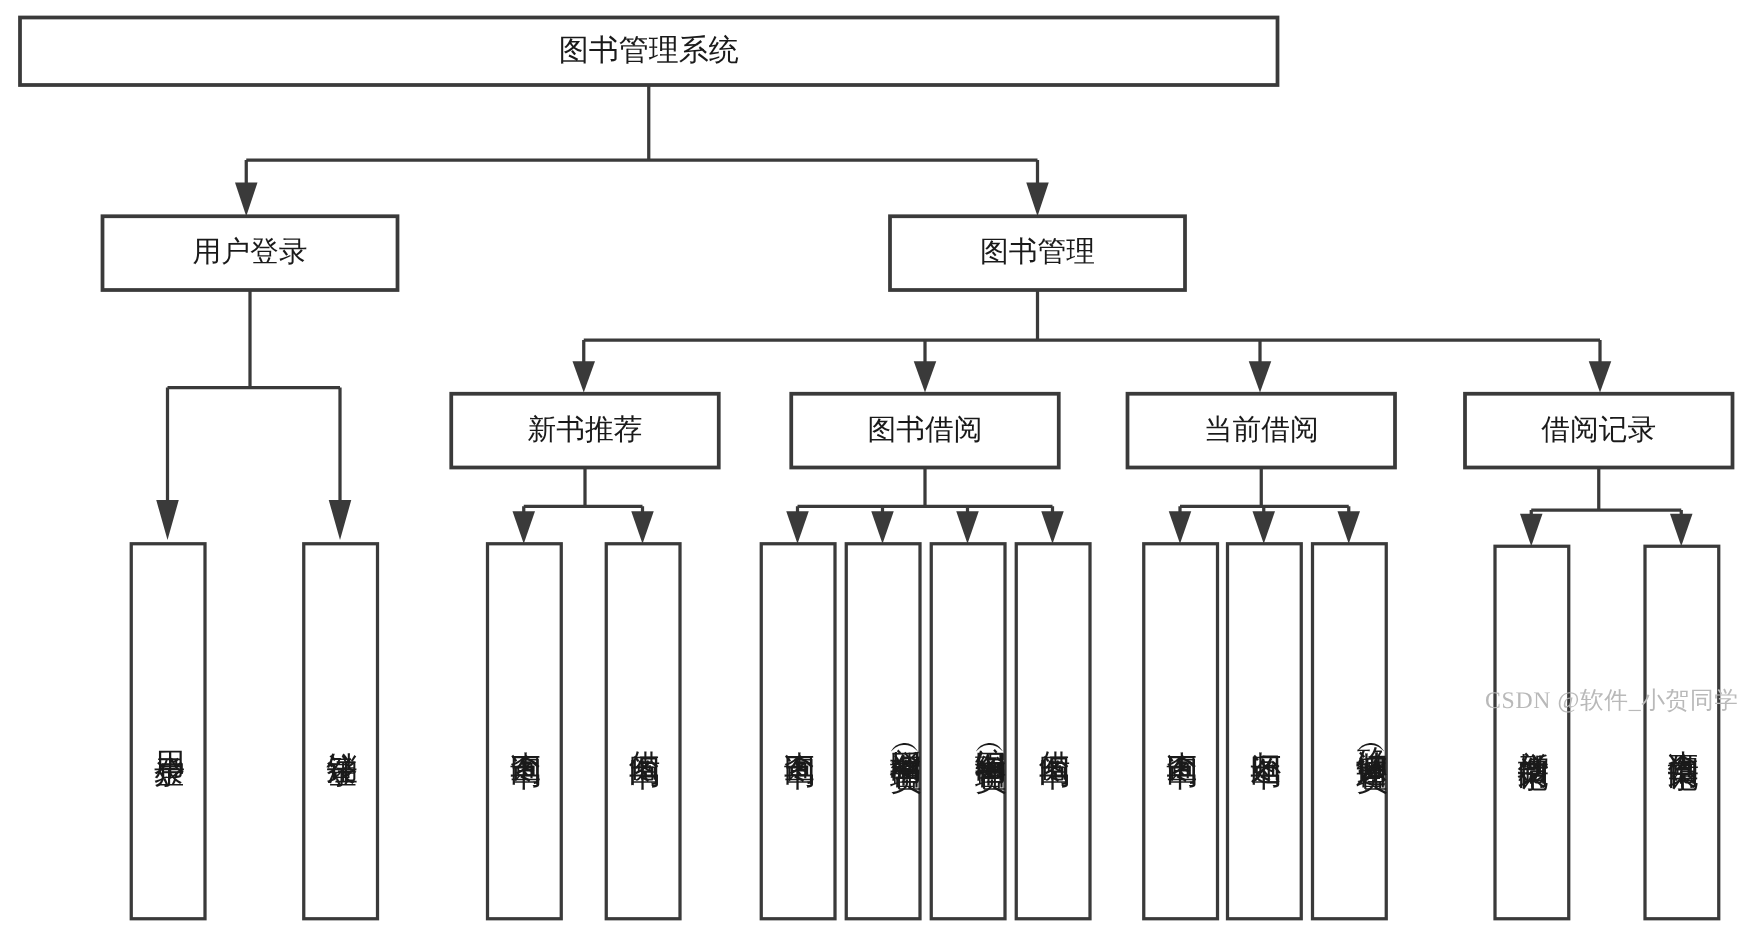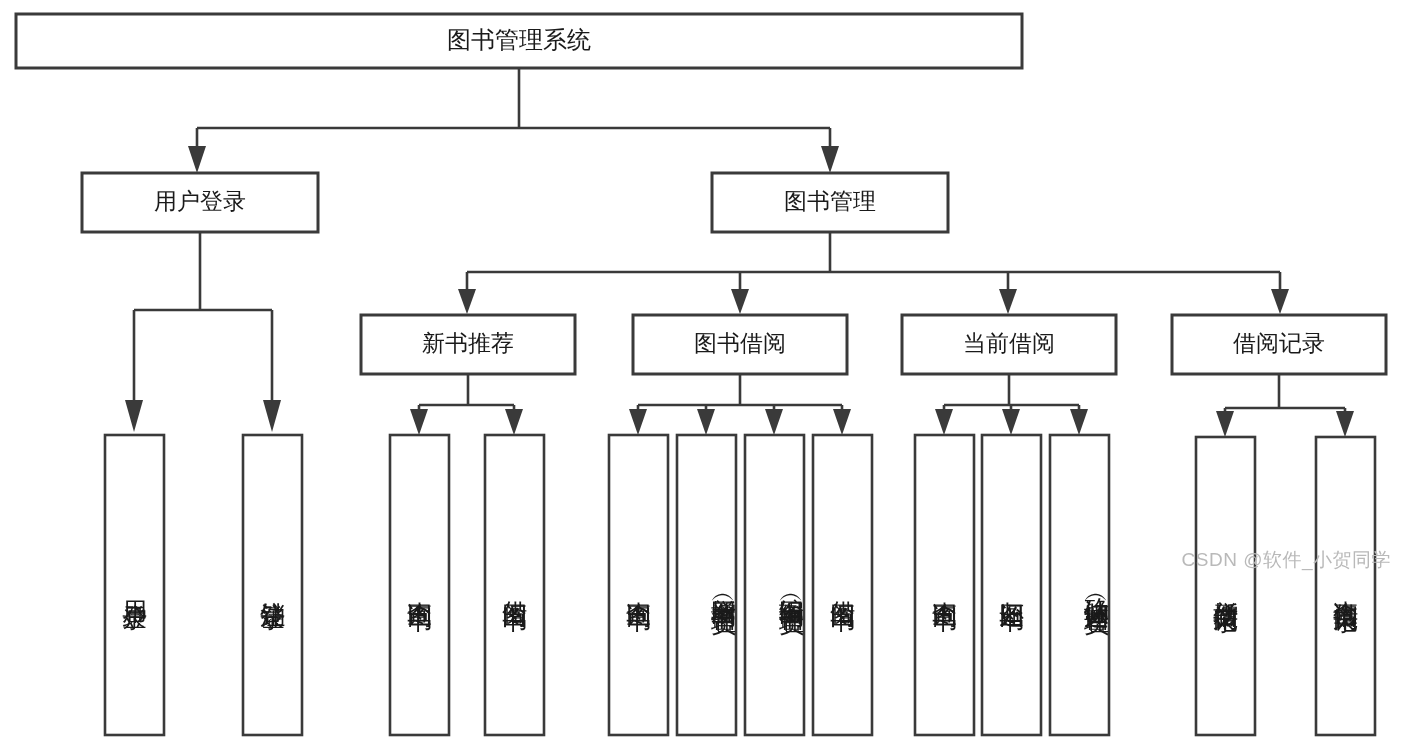--- a/index.html
+++ b/index.html
@@ -75,21 +75,21 @@
     justify-content: center;
     pointer-events: none;
   }
   .leaf-label.centered {
     align-items: center;
   }
   .watermark {
     position: absolute;
     right: 14px;
     bottom: 4px;
-    font-family: Liberation Sans, sans-serif;
+    font-family: Liberation Serif, serif;
     font-size: 19px;
     color: #b9b9b9;
     letter-spacing: 0.5px;
     white-space: nowrap;
   }
 </style>
 </head>
 <body>
 
 <div id="diagram-root">

